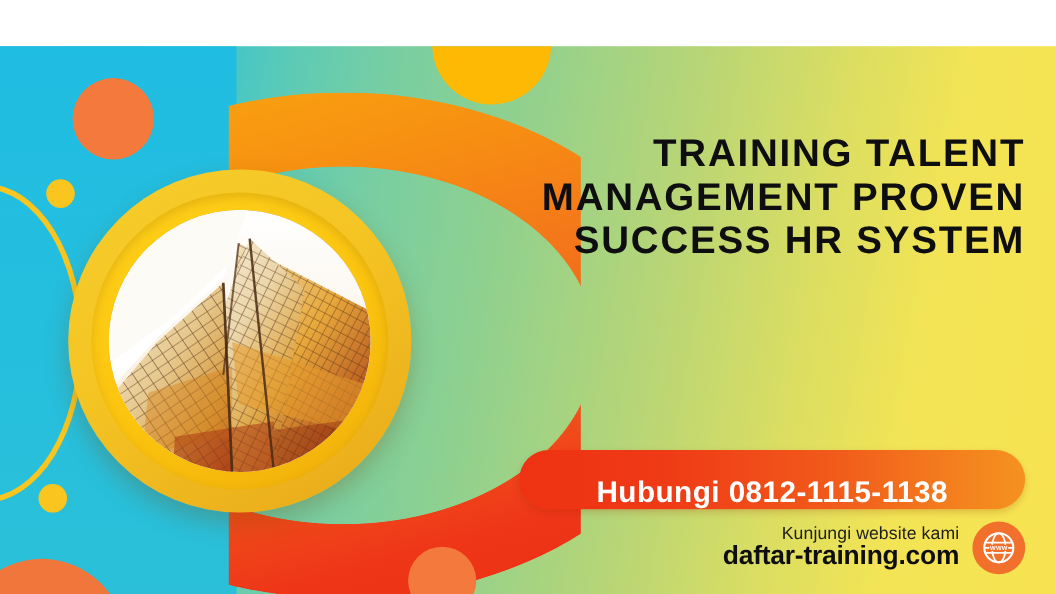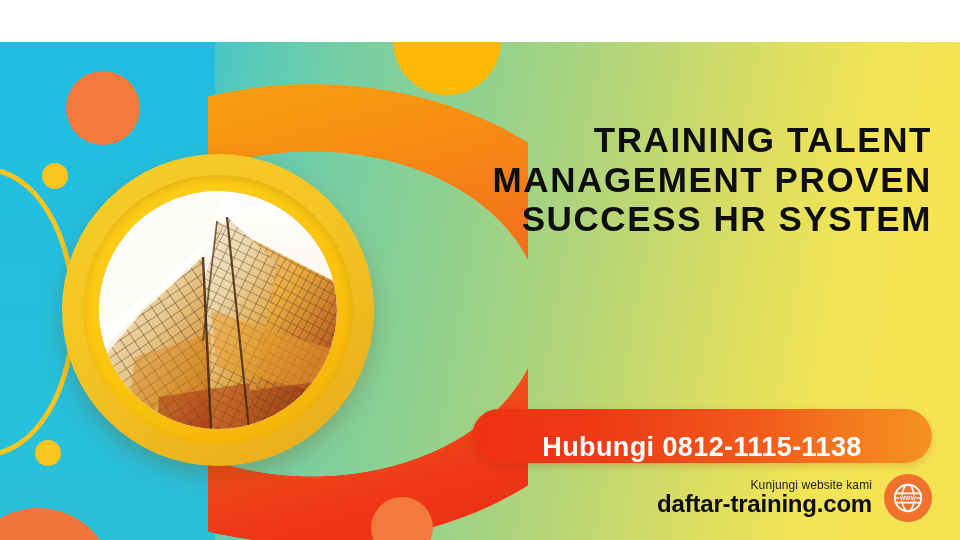--- a/index.html
+++ b/index.html
@@ -157,21 +157,21 @@
   #footer {
     position:absolute;
     left:0; top:432px; width:470px;
     display:flex;
     align-items:center;
     justify-content:flex-end;
     gap:12px;
   }
   #footer-text { text-align:right; }
   #visit-label {
-    font-size:12px;
+    font-size:16px;
     font-weight:500;
     color:#1C1C1E;
     letter-spacing:.1px;
     line-height:1.15;
   }
   #website-url {
     font-size:24px;
     font-weight:800;
     color:#0E0E10;
     letter-spacing:-.2px;

